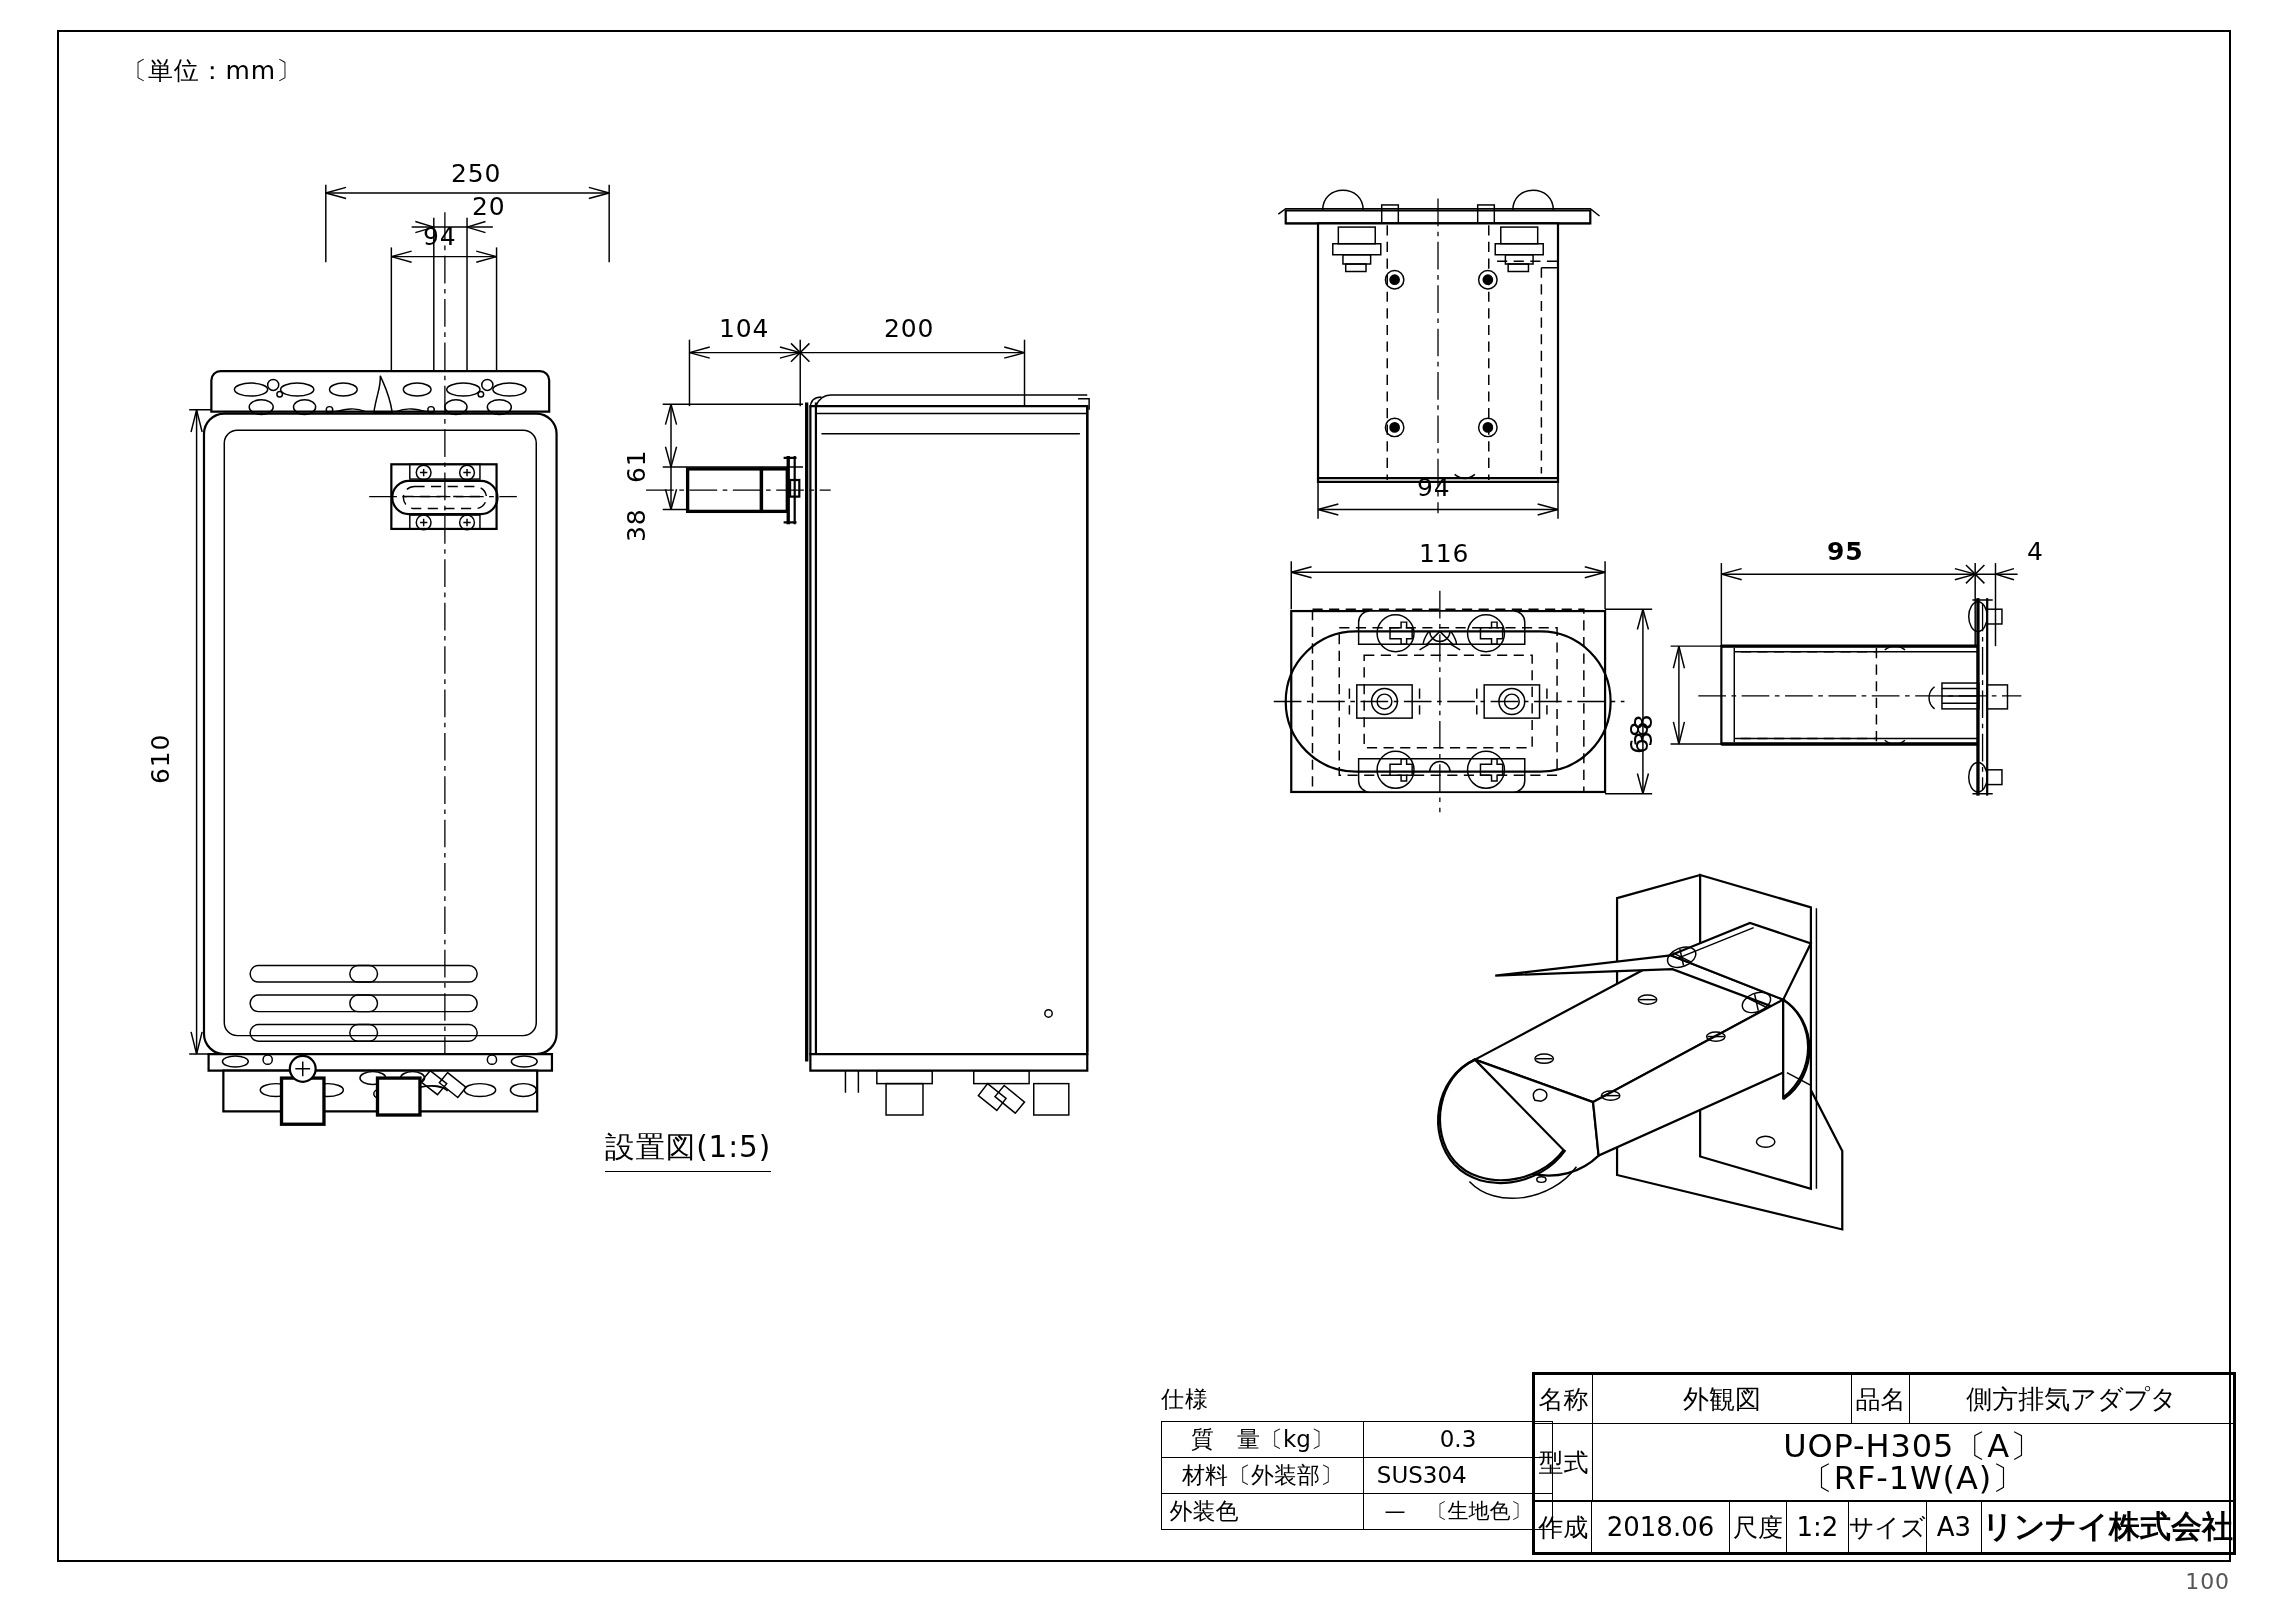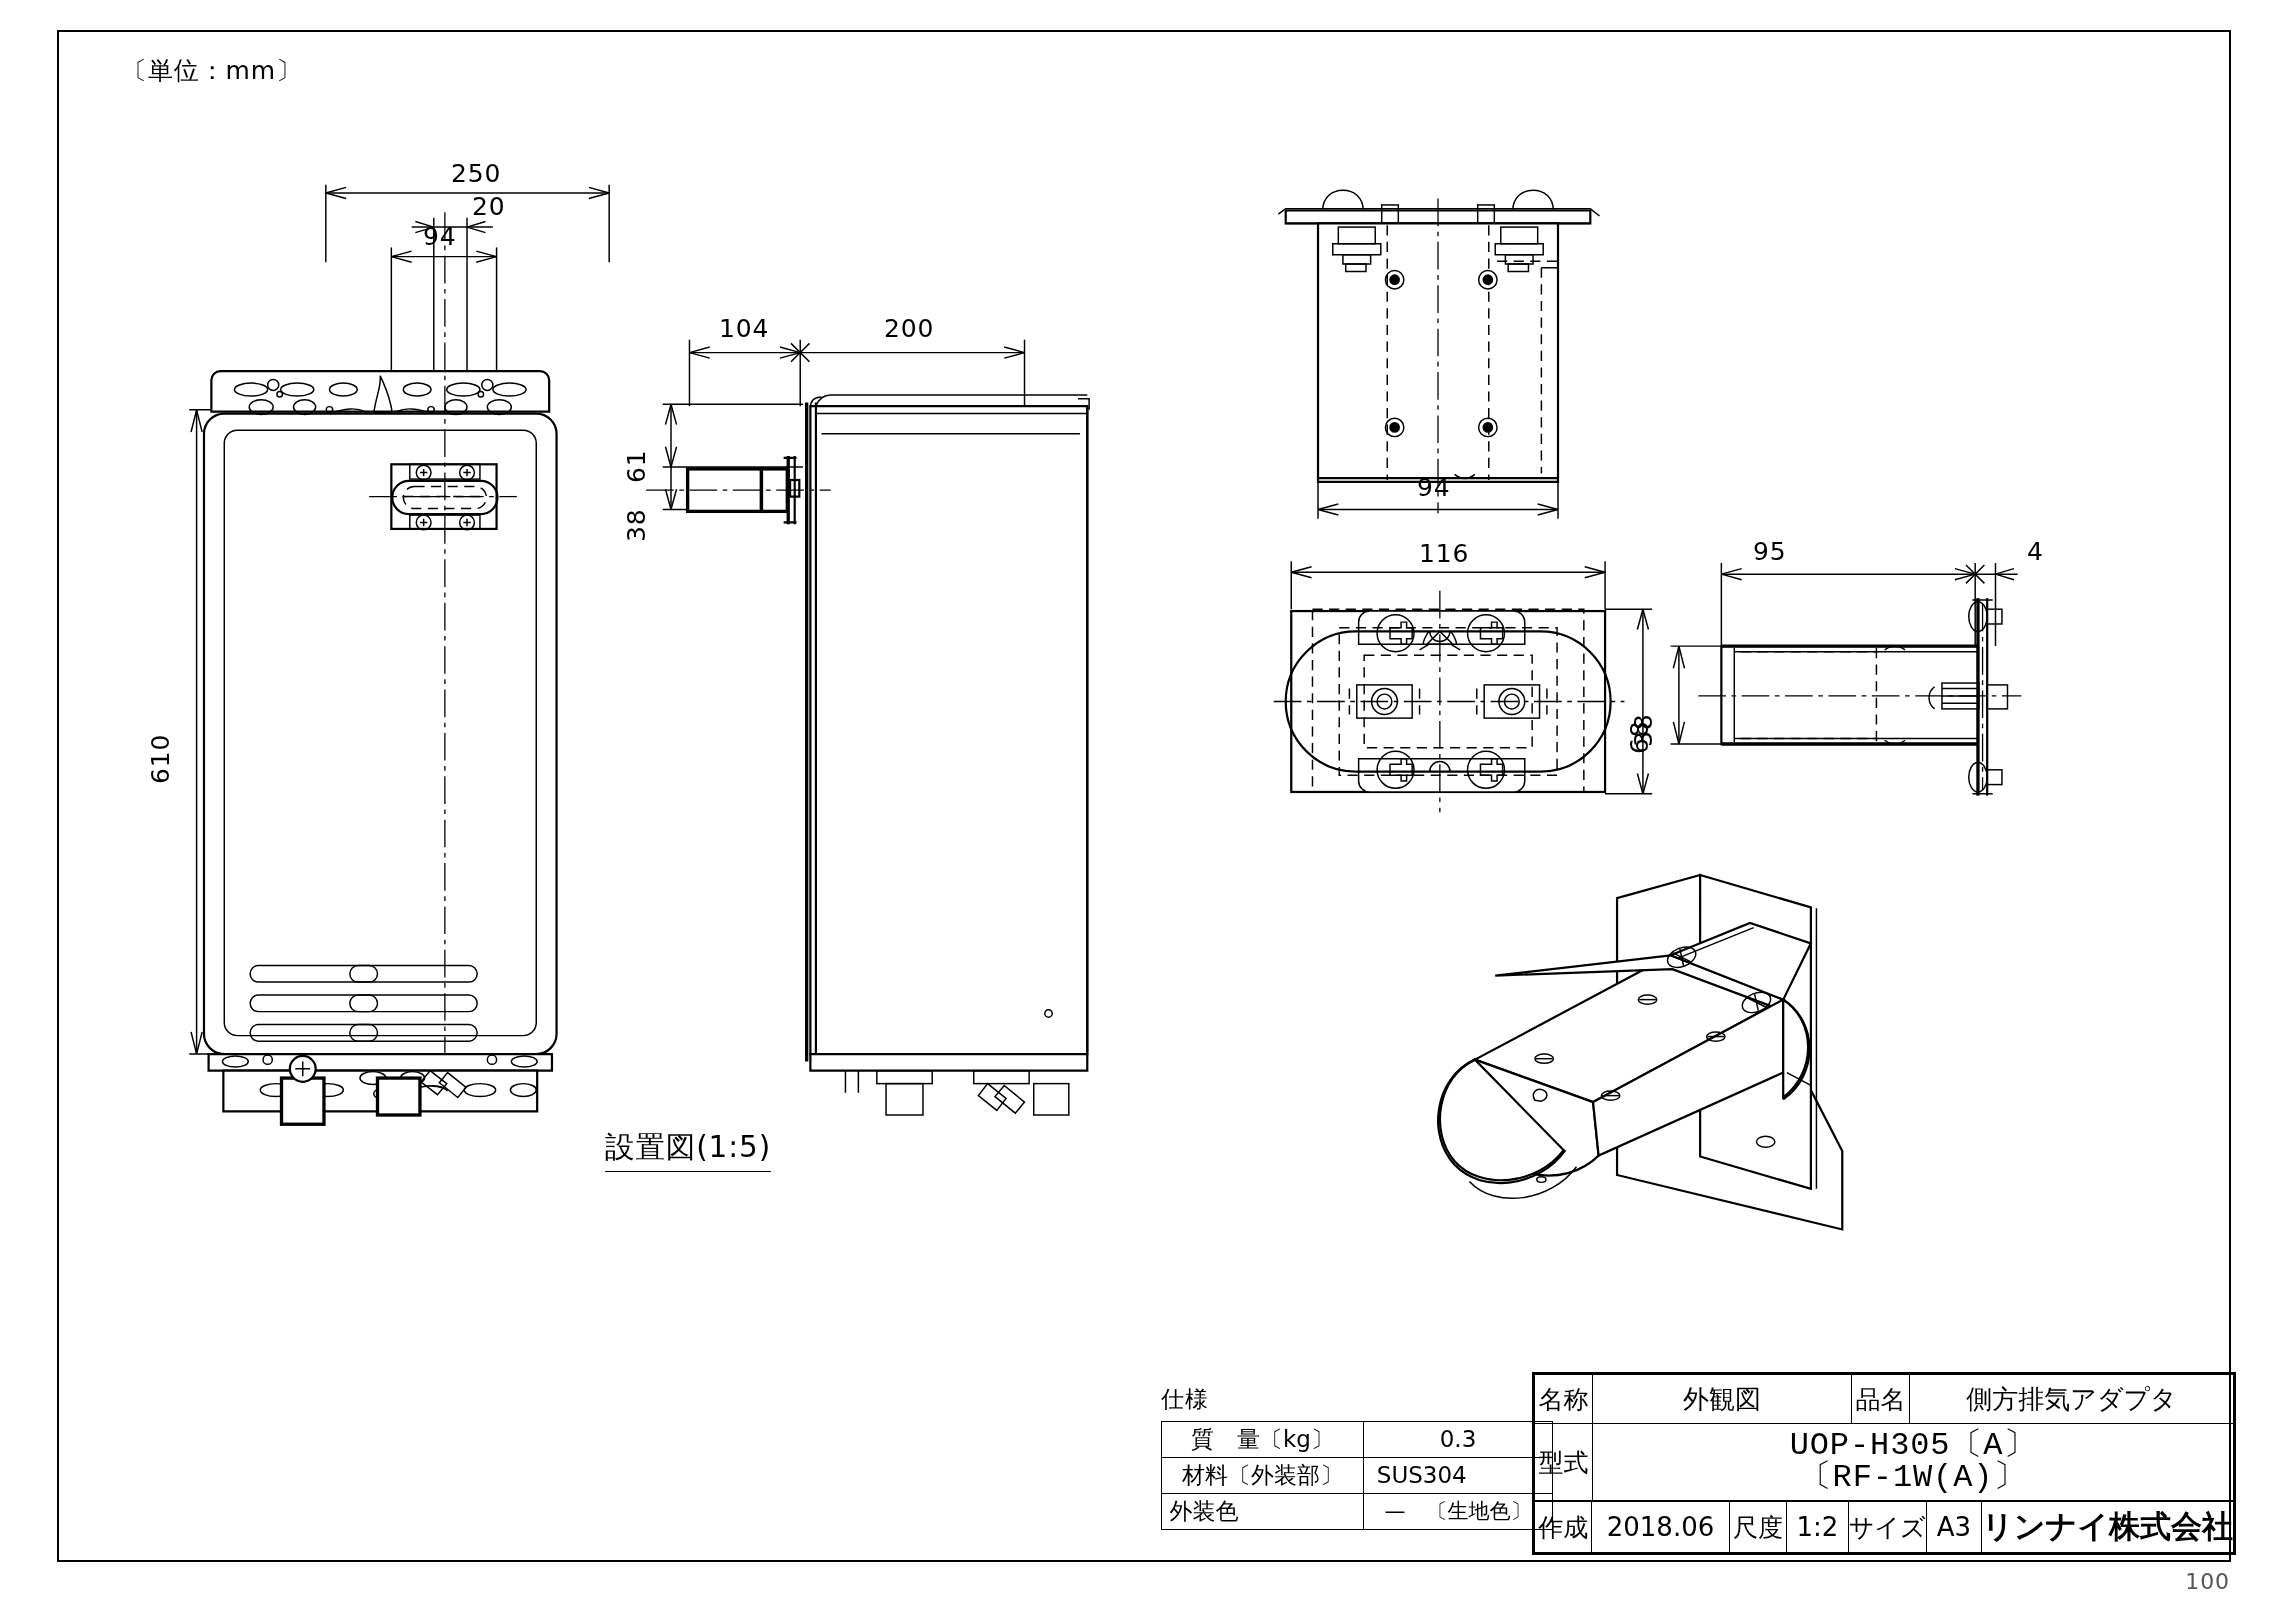--- a/index.html
+++ b/index.html
@@ -39,21 +39,21 @@
   
   .tb{
     position:absolute;left:1532px;top:1372px;
     width:700px;border:2.8px solid #000;border-collapse:collapse;
   }
   .tb table{border-collapse:collapse;width:100%;}
   .tb td{border:1.8px solid #000;font-size:26px;text-align:center;
     white-space:nowrap;padding:0;}
   .tb .lbl{width:57px;font-size:25px;}
   .r1 td{height:48px;}
-  .r2 td{height:76px;font-family:Liberation Mono, monospace;}
+  .r2 td{height:76px;}
   .r3 td{height:50px;}
   .model{font-size:32px;line-height:1.0;letter-spacing:0.9px;}
   .brand{font-weight:bold;font-size:31px;letter-spacing:0px;}
   .sm{font-size:20px;}
   
   .dim{position:absolute;font-size:25px;color:#000;white-space:nowrap;letter-spacing:0.9px;}
   .dim.vert{transform:rotate(-90deg);transform-origin:left bottom;}
   svg{position:absolute;left:0;top:0;overflow:visible;}
   .ln{stroke:#000;fill:none;}
   .thin{stroke-width:1.6;}
@@ -425,21 +425,21 @@
     </g>
 
     <g class="ln thin">
       <rect x="2104" y="740" width="40" height="28"></rect>
       <path d="M2104,746 h40 M2104,754 h40 M2104,762 h40"></path>
       <path d="M2096,744 c-8,6 -8,18 0,24"></path>
       <rect x="2153" y="742" width="22" height="26"></rect>
     </g>
     <path class="ln thin cl" d="M1840,754 L2190,754"></path>
   </svg>
-  <div class="dim" style="left:1753px;top:537px;">95</div>
+  <div class="dim" style="left:1827px;top:537px;font-weight:bold;">95</div>
   <div class="dim" style="left:2027px;top:537px;">4</div>
   <div class="dim vert" style="left:1658px;top:718px;">38</div>
 
   <svg width="2289" height="1619" viewBox="0 0 2480 1754">
 
     <path class="ln med fillw" d="M1752,973 L1842,948 L1996,1247 L1996,1332 L1752,1273 z"></path>
     <path class="ln med fillw" d="M1842,948 L1962,983 L1962,1288 L1842,1253 z"></path>
     <path class="ln thin" d="M1968,984 L1968,1288"></path>
 
     <path class="ln med fillw" d="M1598,1148 L1810,1035 L1932,1083 L1726,1194 z"></path>

